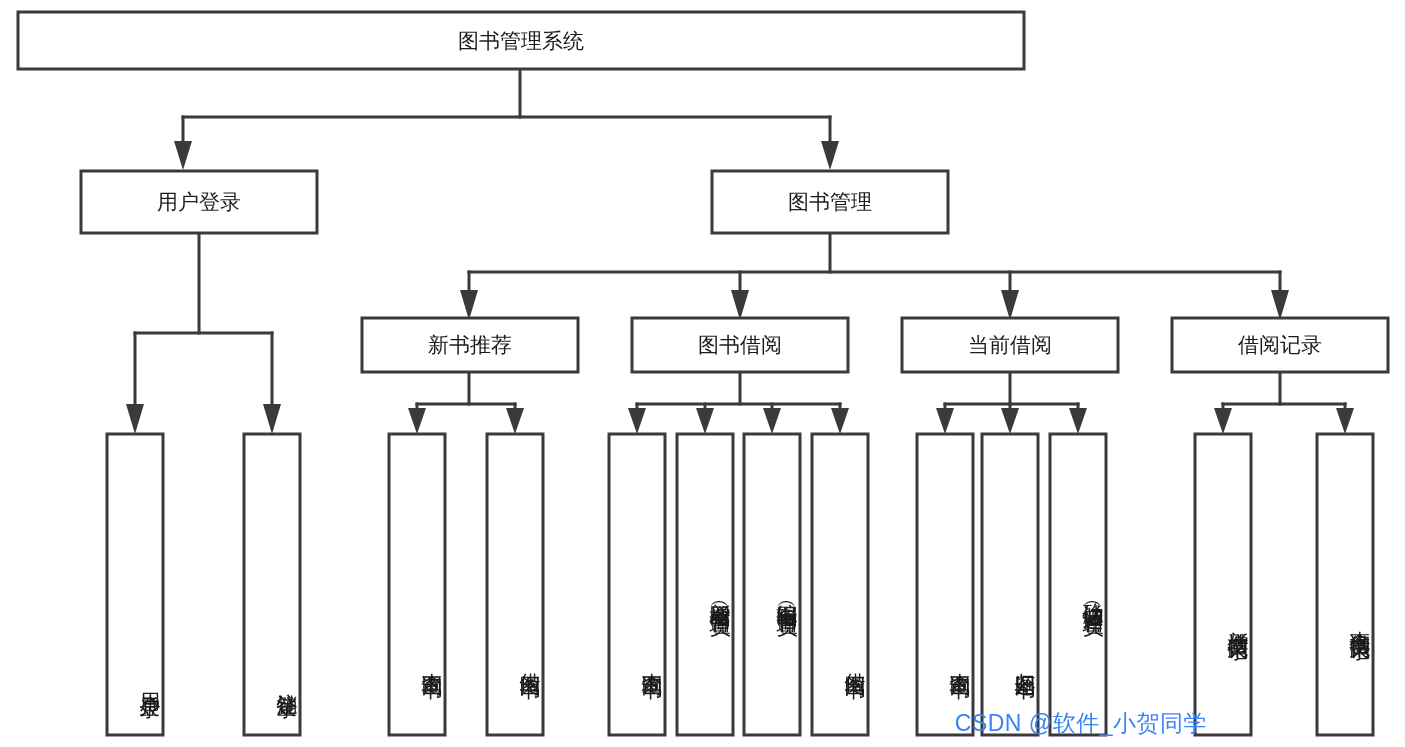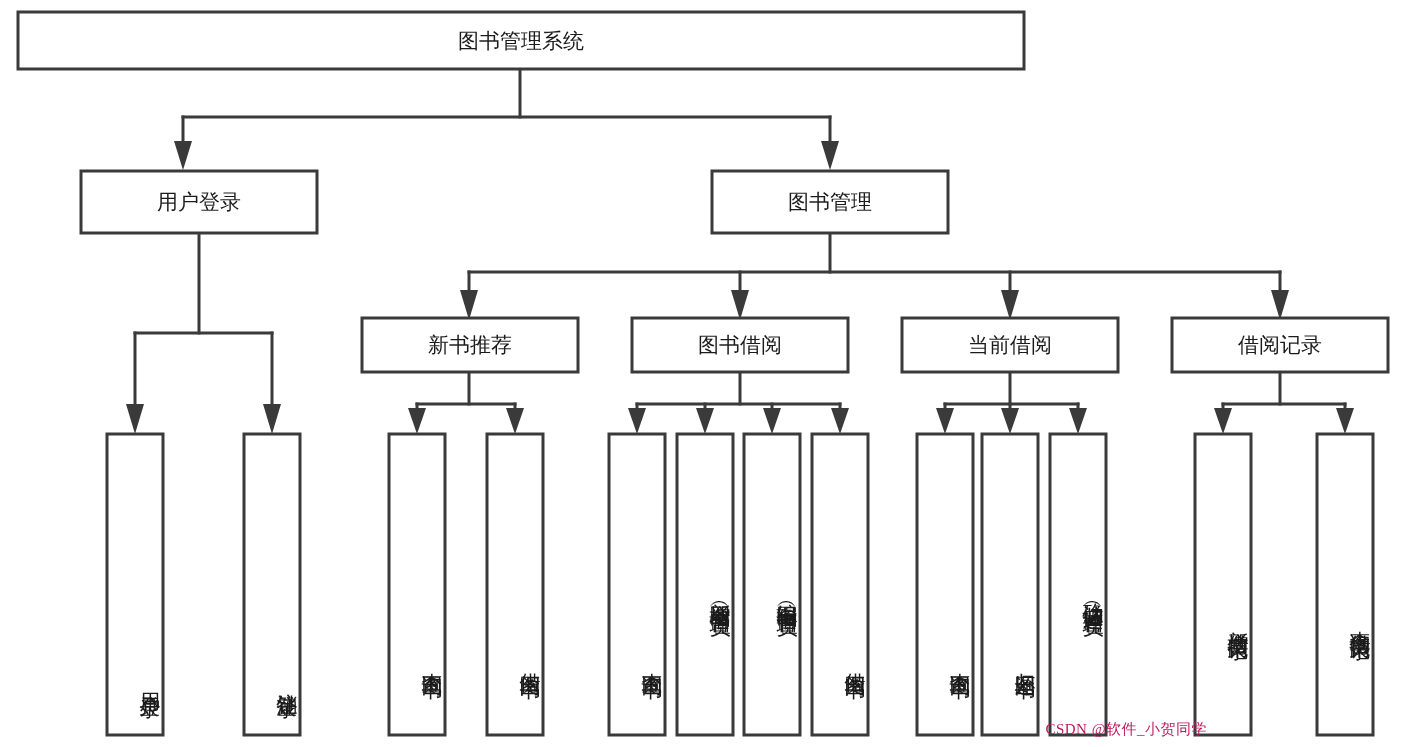--- a/index.html
+++ b/index.html
@@ -61,23 +61,23 @@
     display: flex;
     align-items: flex-start;
     justify-content: center;
     white-space: nowrap;
     pointer-events: none;
   }
   .watermark {
     position: absolute;
     right: 12px;
     bottom: 8px;
-    font-family: Liberation Serif, serif;
-    font-size: 15px;
-    color: #be185d;
+    font-family: Liberation Sans, sans-serif;
+    font-size: 23px;
+    color: #3b82f6;
     letter-spacing: 0.5px;
     white-space: nowrap;
   }
 </style>
 </head>
 <body>
 
 <div id="diagram-root">
 
   <svg class="diagram" viewBox="0 0 1405 747" xmlns="http://www.w3.org/2000/svg">

